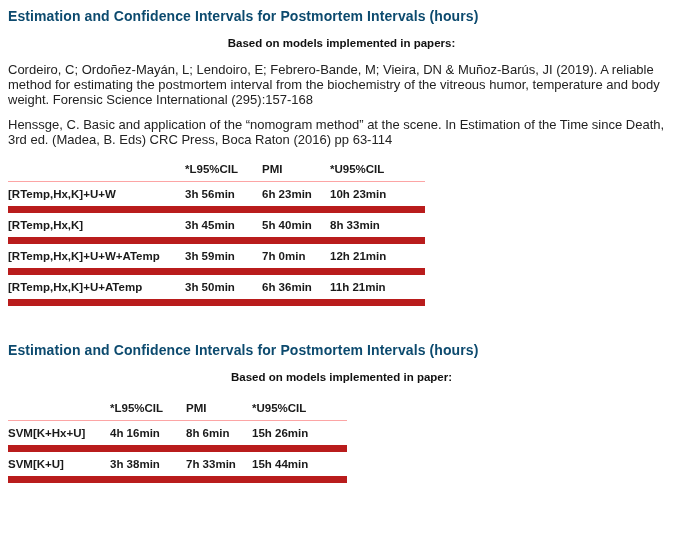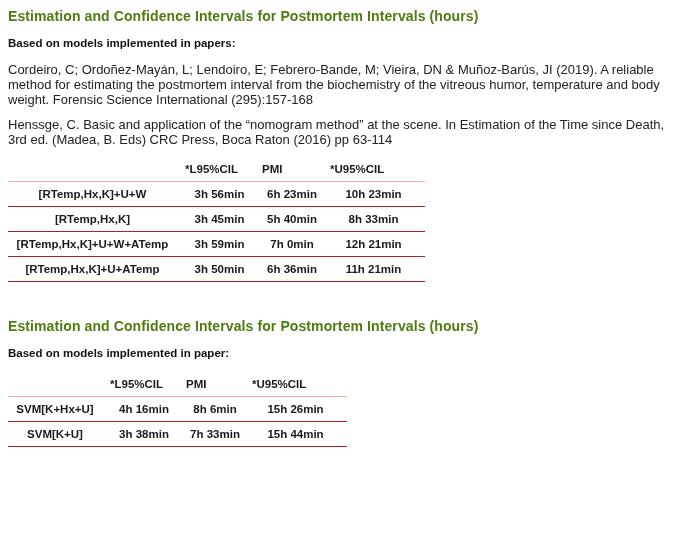--- a/index.html
+++ b/index.html
@@ -16,28 +16,29 @@
     padding: 8px 10px 10px 8px;
     background: #ffffff;
   }
   section.pmi-section { display: block; }
   section.pmi-section + section.pmi-section { margin-top: 36px; }
 
   .section-title {
     font-size: 14px;
     font-weight: bold;
     margin: 0 0 13px 0;
-    color: #4d7c0f;
+    color: #0c4a6e;
     letter-spacing: 0.1px;
   }
   .section-subtitle {
     font-size: 11.5px;
     font-weight: bold;
     margin: 0 0 13px 0;
     color: #111111;
+    text-align: center;
   }
   .reference {
     font-size: 13px;
     line-height: 15px;
     margin: 0 0 10px 0;
     color: #222222;
     max-width: 668px;
   }
   table.pmi-table {
     border-collapse: collapse;
@@ -50,22 +51,21 @@
     text-align: left;
     vertical-align: middle;
     padding: 6px 8px 6px 0;
     color: #1a1a1a;
     white-space: nowrap;
   }
   table.pmi-table thead th {
     border-bottom: 1px solid #fca5a5;
   }
   table.pmi-table tbody td {
-    border-bottom: 1px solid #b91c1c;
-    text-align: center;
+    border-bottom: 7px solid #b91c1c;
   }
   .section-1 col.c1 { width: 177px; }
   .section-1 col.c2 { width: 77px; }
   .section-1 col.c3 { width: 68px; }
   .section-1 col.c4 { width: 95px; }
   .section-2 col.c1 { width: 102px; }
   .section-2 col.c2 { width: 76px; }
   .section-2 col.c3 { width: 66px; }
   .section-2 col.c4 { width: 95px; }
   .footnote {

